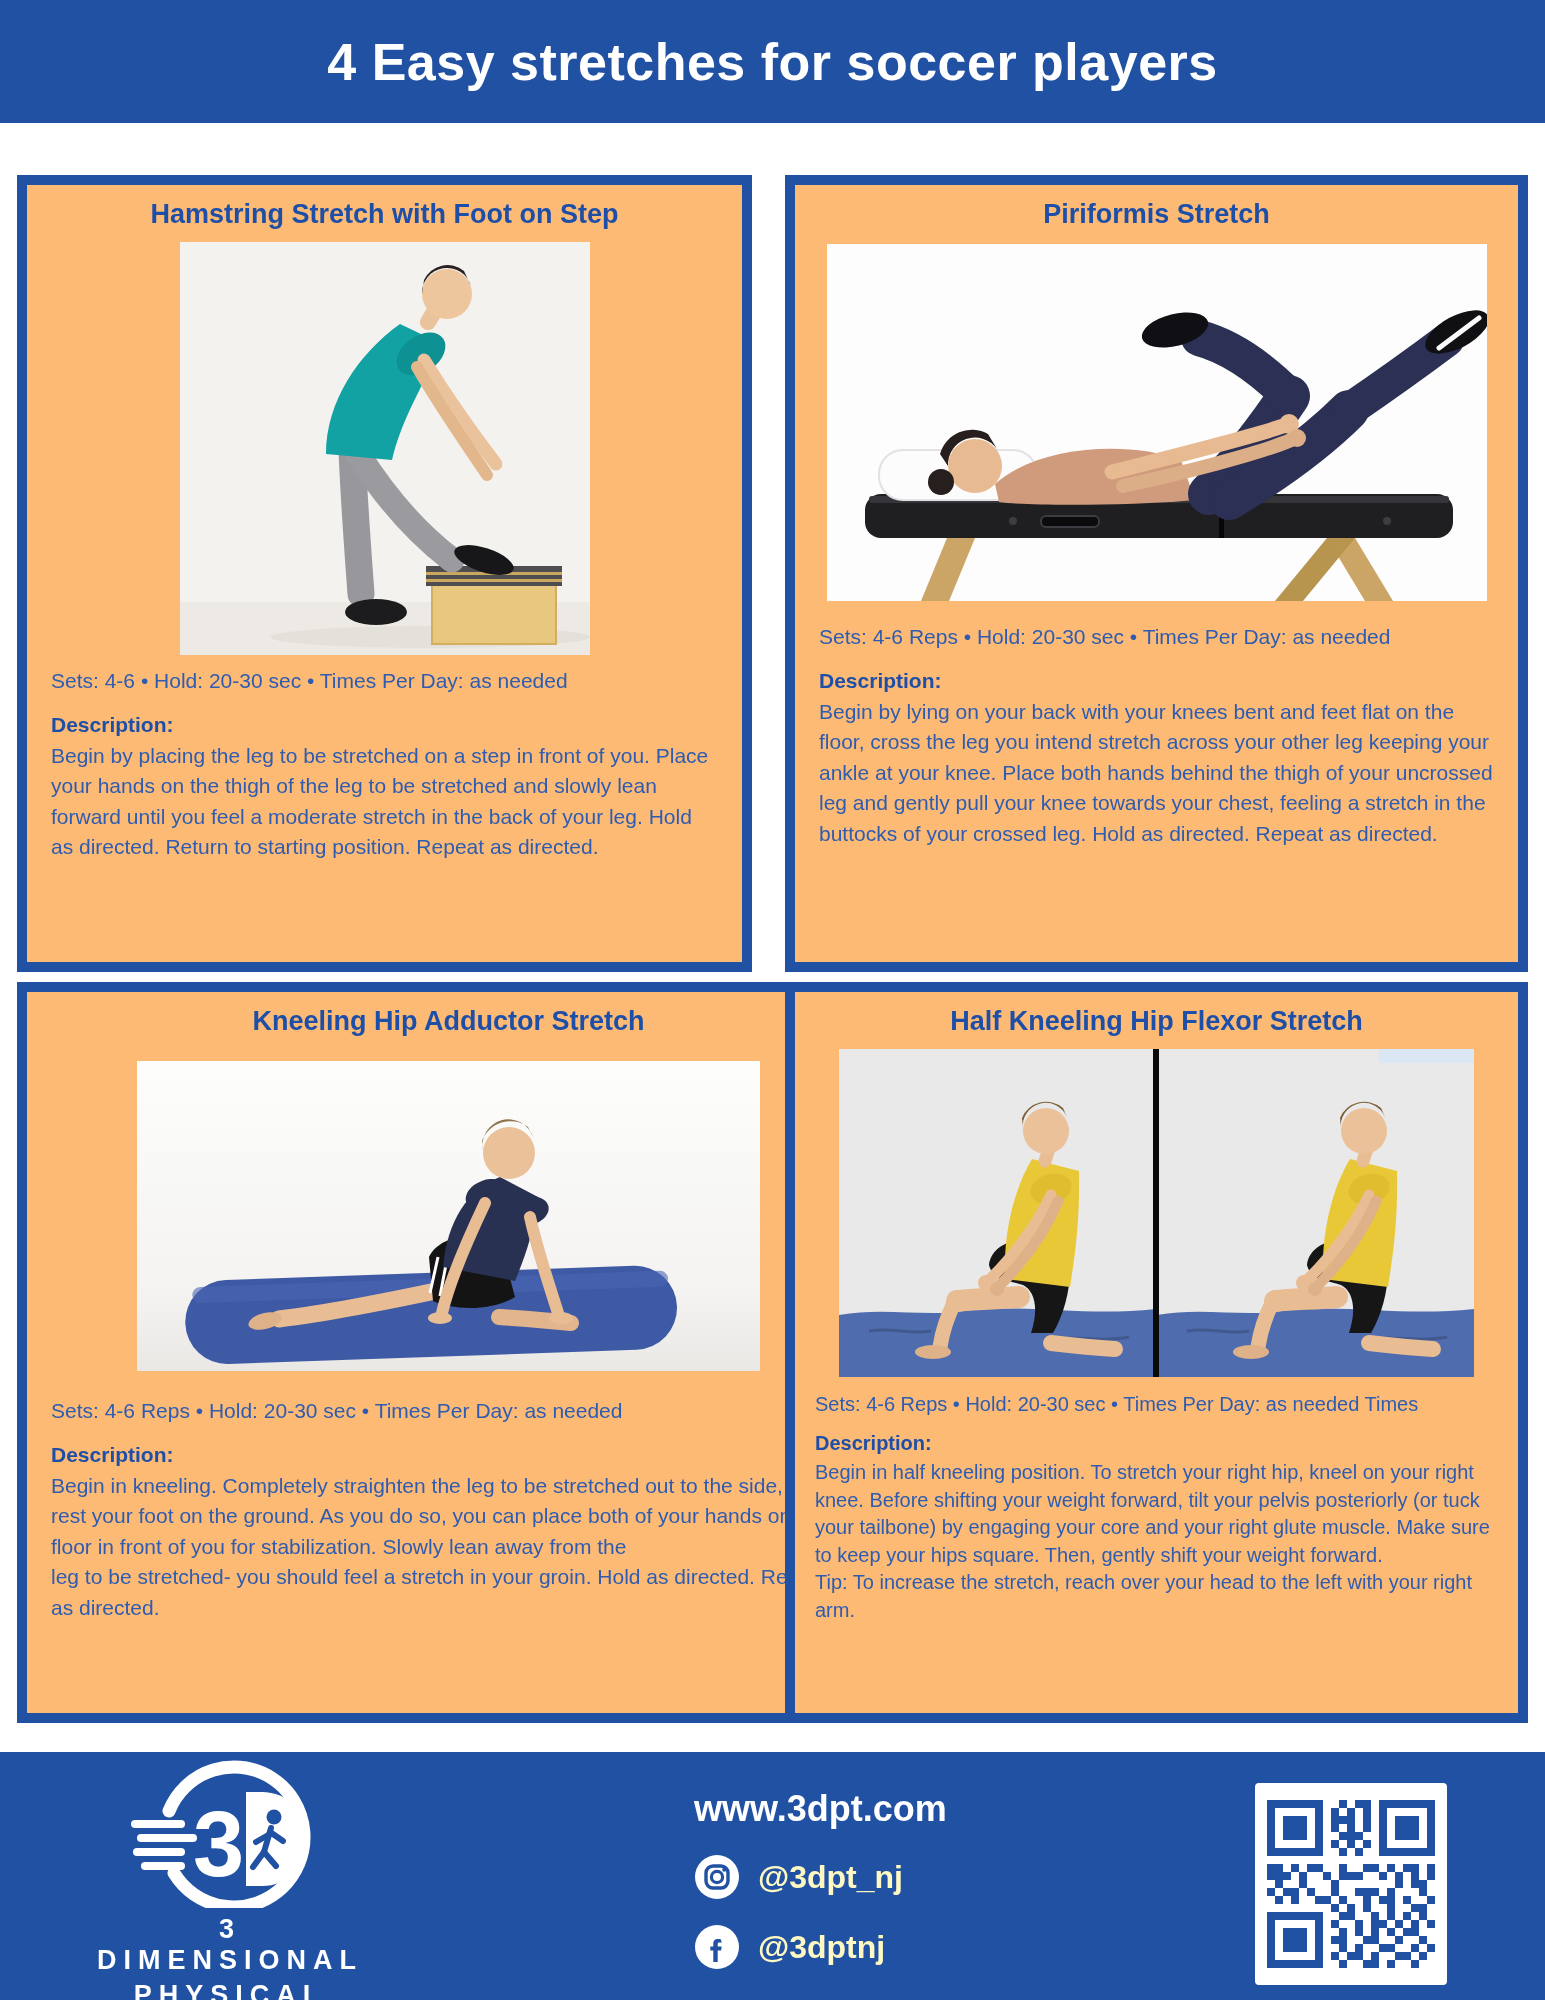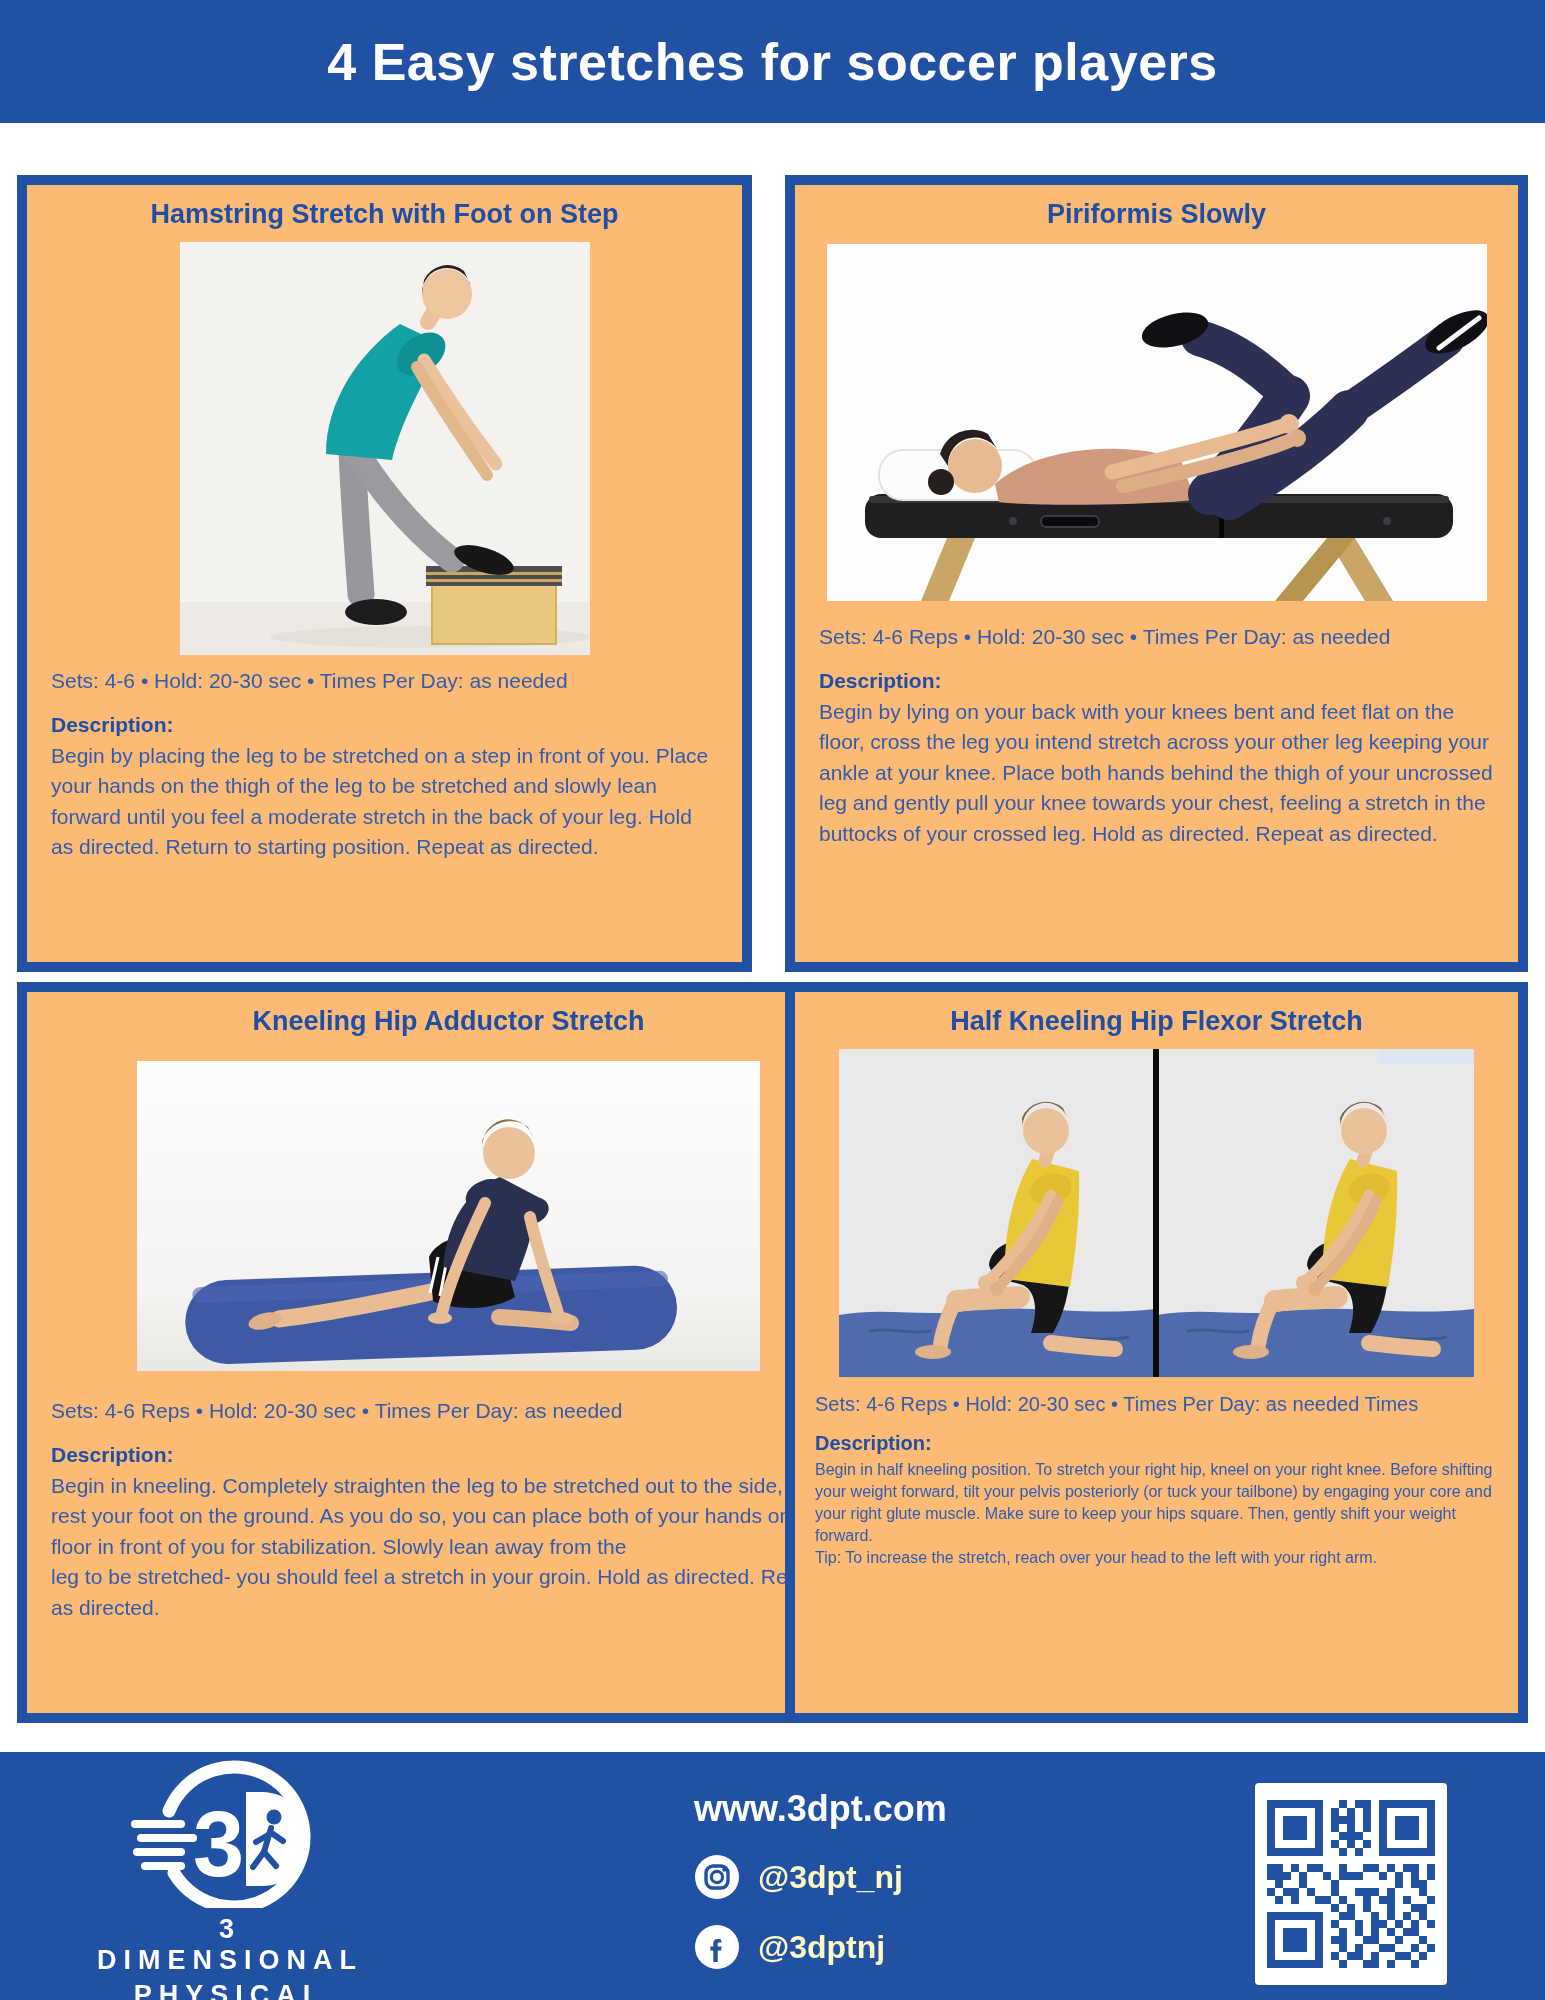--- a/index.html
+++ b/index.html
@@ -31,21 +31,21 @@
 
   .sets{color:var(--text-blue);font-size:21px;margin:14px 24px 0 24px;}
   .panel-2 .sets{margin-top:24px;}
   .panel-3 .sets{margin-top:28px;}
   .panel-4 .sets{margin:16px 20px 0 20px;font-size:20px;}
 
   .desc-label{color:var(--title-blue);font-size:21px;font-weight:700;margin:20px 24px 0 24px;}
   .panel-4 .desc-label{margin:16px 20px 0 20px;font-size:20px;}
 
   .desc{color:var(--text-blue);font-size:21px;line-height:1.45;margin:4px 24px 0 24px;white-space:pre-line;}
-  .panel-4 .desc{font-size:16px;line-height:1.38;margin:4px 20px 0 20px;}
+  .panel-4 .desc{font-size:20px;line-height:1.38;margin:4px 20px 0 20px;}
 
   
   .footer{position:absolute;left:0;top:1752px;width:1545px;height:248px;background:var(--blue);}
   .logo-wrap{position:absolute;left:80px;top:6px;width:300px;text-align:center;}
   .logo-text1{color:#ffffff;font-size:27px;font-weight:700;letter-spacing:7px;margin-top:2px;}
   .logo-text2{color:#ffffff;font-size:27px;font-weight:700;letter-spacing:7px;margin-top:4px;}
   .contact{position:absolute;left:694px;top:36px;display:flex;flex-direction:column;gap:24px;}
   .website{color:#ffffff;font-size:36px;font-weight:700;}
   .soc-row{display:flex;align-items:center;gap:18px;}
   .soc-handle{color:#fef9c3;font-size:32px;font-weight:700;}
@@ -88,21 +88,21 @@
       <path d="M248,80 L259,62" stroke="#eac29b" stroke-width="16" stroke-linecap="round"></path>
       <circle cx="267" cy="52" r="25" fill="#eec69d"></circle>
       <path d="M242,52 a25,25 0 0 1 49,-8 l-7,-15 a26,26 0 0 0 -40,9 z" fill="#2a2220"></path>
     </svg>
     <p class="sets">Sets: 4-6  • Hold: 20-30 sec • Times Per Day: as needed</p>
     <p class="desc-label">Description:</p>
     <p class="desc">Begin by placing the leg to be stretched on a step in front of you. Place your hands on the thigh of the leg to be stretched and slowly lean forward until you feel a moderate stretch in the back of your leg. Hold as directed. Return to starting position. Repeat as directed.</p>
   </section>
 
   <section class="panel panel-2">
-    <h2>Piriformis Slowly</h2>
+    <h2>Piriformis Stretch</h2>
     <svg class="photo" width="660" height="357" viewBox="0 0 660 357">
       <rect x="0" y="0" width="660" height="357" fill="#fdfdfd"></rect>
 
       <polygon points="120,294 148,294 122,357 94,357" fill="#caa566"></polygon>
       <polygon points="500,294 528,294 566,357 538,357" fill="#caa566"></polygon>
       <polygon points="528,294 500,294 448,357 476,357" fill="#b8954f"></polygon>
 
       <rect x="38" y="250" width="588" height="44" rx="16" fill="#1f1f22"></rect>
       <rect x="42" y="252" width="580" height="7" rx="3" fill="#35353a"></rect>
       <rect x="392" y="250" width="5" height="44" fill="#060607"></rect>

